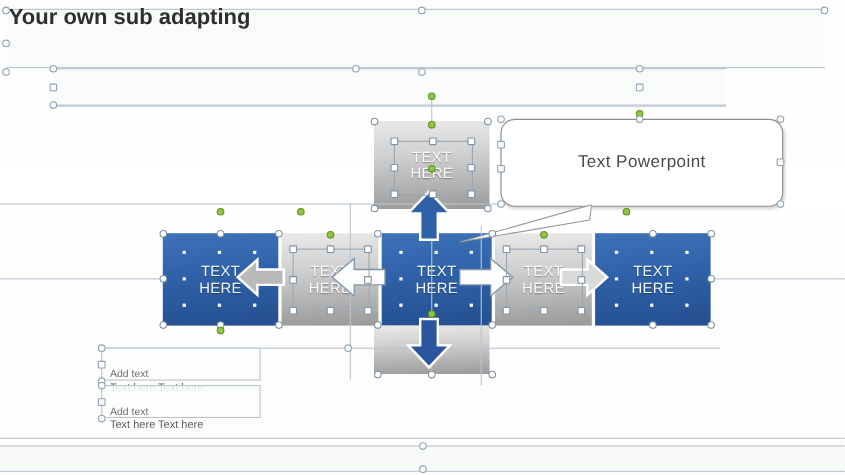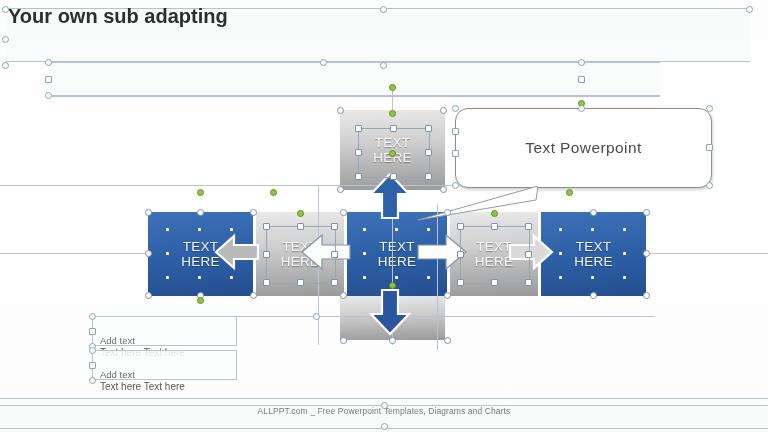--- a/index.html
+++ b/index.html
@@ -270,18 +270,17 @@
   </div>
   <div class="hdl" style="left:89px;top:313px;"></div>
   <div class="hdl sq" style="left:89px;top:328px;"></div>
   <div class="hdl" style="left:89px;top:343px;"></div>
   <div class="hdl" style="left:89px;top:347px;"></div>
   <div class="hdl sq" style="left:89px;top:362px;"></div>
   <div class="hdl" style="left:89px;top:377px;"></div>
 
 
   <div id="footBand"></div>
-  <div id="foot">ALLPPT.com _ Free Powerpoint Templates, Diagrams and Charts</div>
   <div class="hdl" style="left:381px;top:402px;"></div>
   <div class="hdl" style="left:381px;top:423px;"></div>
   <div class="hline" style="left:0px;top:398px;width:768px;"></div>
 
 </div>
 
 </body></html>

